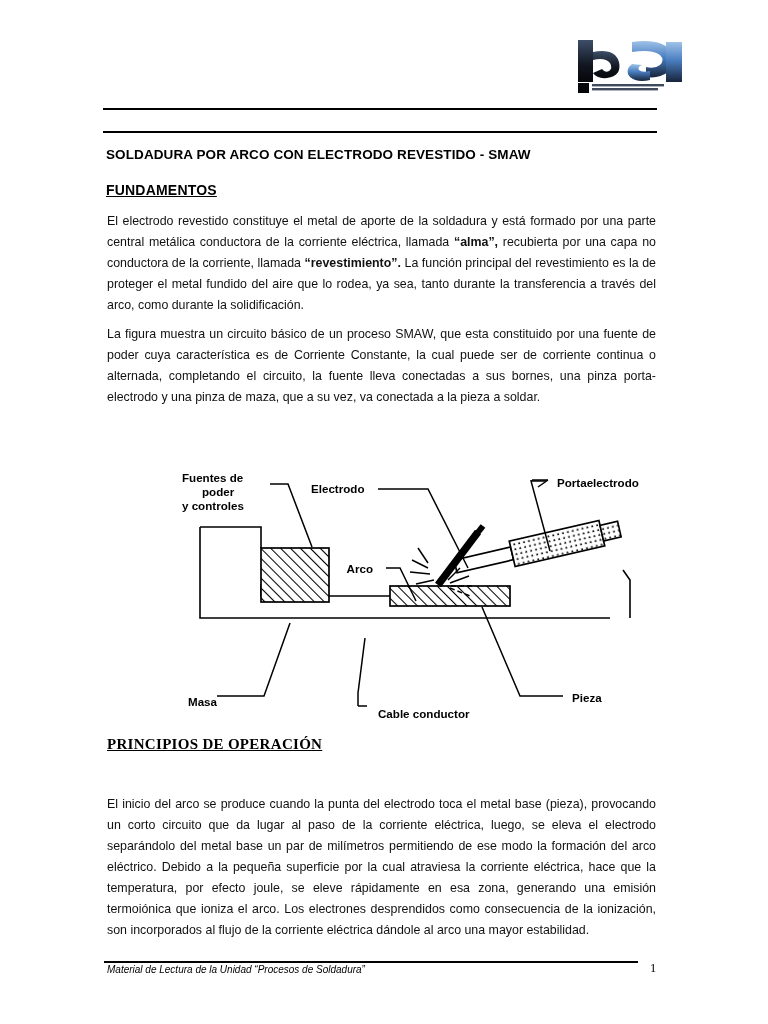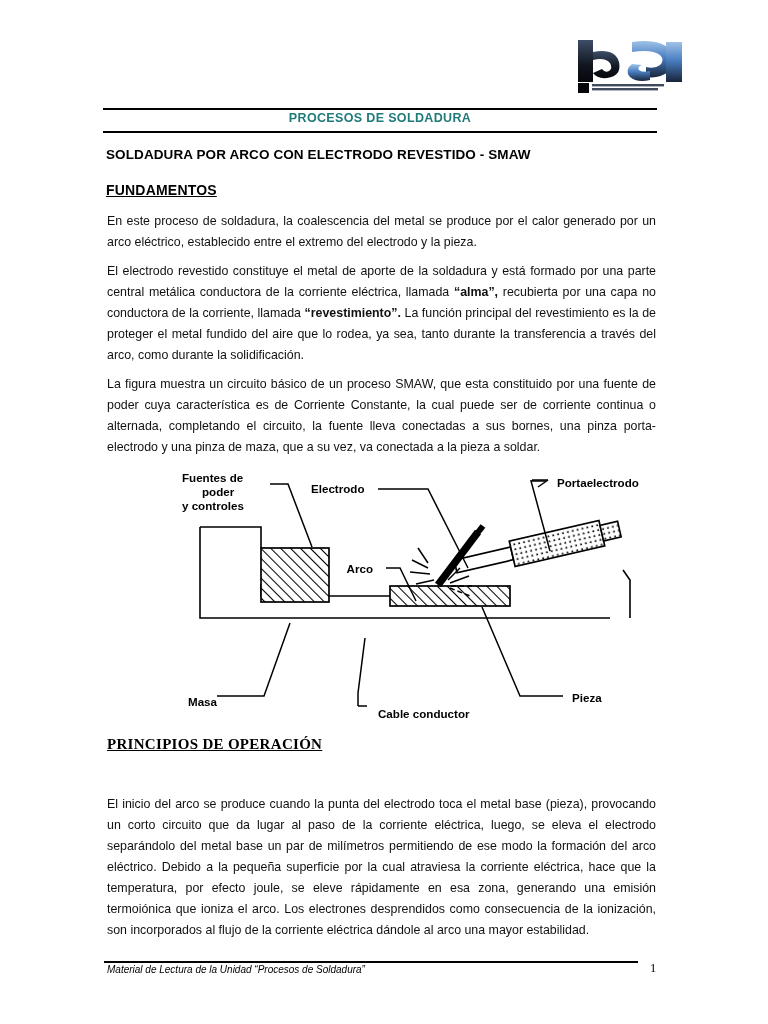--- a/index.html
+++ b/index.html
@@ -161,28 +161,26 @@
       <rect x="4" y="49" width="11" height="10" fill="#05070a"></rect>
 
       <g opacity="0.82">
         <rect x="18" y="50" width="72" height="2.4" fill="#15233a"></rect>
         <rect x="18" y="54" width="66" height="2.4" fill="#15233a"></rect>
       </g>
     </svg>
   </div>
 
   <div class="hdr-rule-top"></div>
-  <div class="hdr-title">PROCESOS DE SOLDADURA</div>
   <div class="hdr-rule-bot"></div>
 
   <div class="doc-title">SOLDADURA POR ARCO CON ELECTRODO REVESTIDO - SMAW</div>
   <div class="sec-head">FUNDAMENTOS</div>
 
   <div class="body-block" id="para-block-1">
-    <p>En este proceso de soldadura, la coalescencia del metal se produce por el calor generado por un arco eléctrico, establecido entre el extremo del electrodo y la pieza.</p>
     <p><span>El electrodo revestido constituye el metal de aporte de la soldadura y está formado por una parte central metálica conductora de la corriente eléctrica, llamada</span> <b>“alma”,</b> <span>recubierta por una capa no conductora de la corriente, llamada</span> <b>“revestimiento”.</b> <span>La función principal del revestimiento es la de proteger el metal fundido del aire que lo rodea, ya sea, tanto durante la transferencia a través del arco, como durante la solidificación.</span></p>
     <p>La figura muestra un circuito básico de un proceso SMAW, que esta constituido por una fuente de poder cuya característica es de Corriente Constante, la cual puede ser de corriente continua o alternada, completando el circuito, la fuente lleva conectadas a sus bornes, una pinza porta-electrodo y una pinza de maza, que a su vez, va conectada a la pieza a soldar.</p>
   </div>
 
   <div class="figure">
     <svg width="520" height="256" viewBox="0 0 520 256" xmlns="http://www.w3.org/2000/svg">
       <defs>
         <pattern id="hatch" width="7" height="7" patternUnits="userSpaceOnUse" patternTransform="rotate(-45)">
           <rect width="7" height="7" fill="#ffffff"></rect>
           <line x1="0" y1="0" x2="0" y2="7" stroke="#000" stroke-width="2.1"></line>

